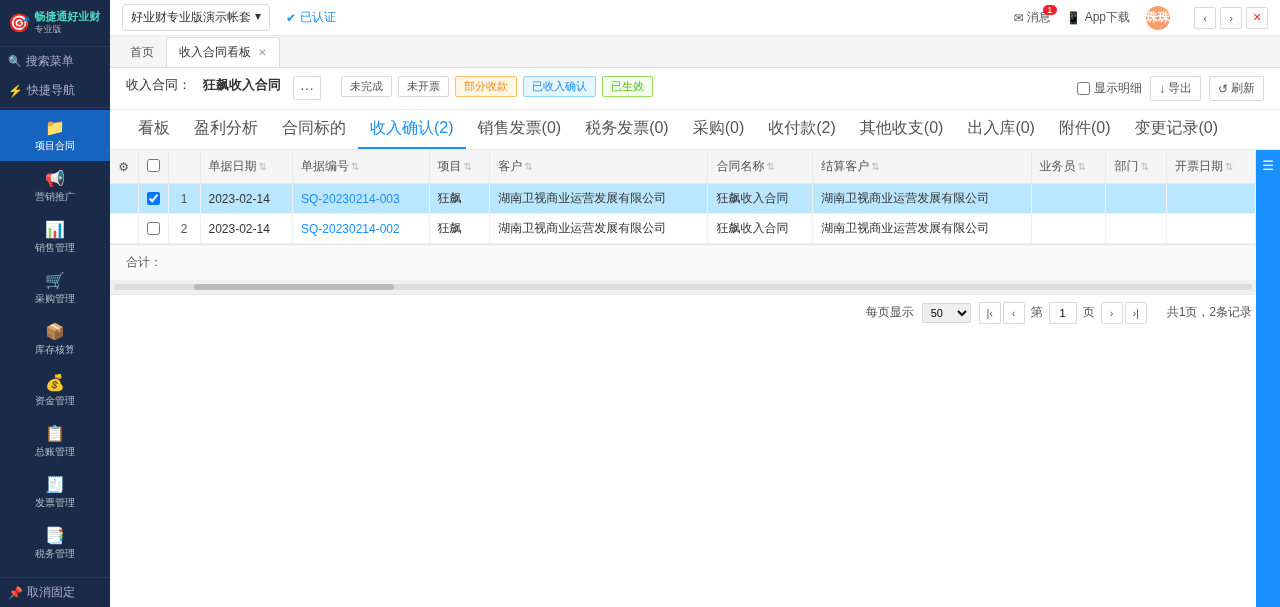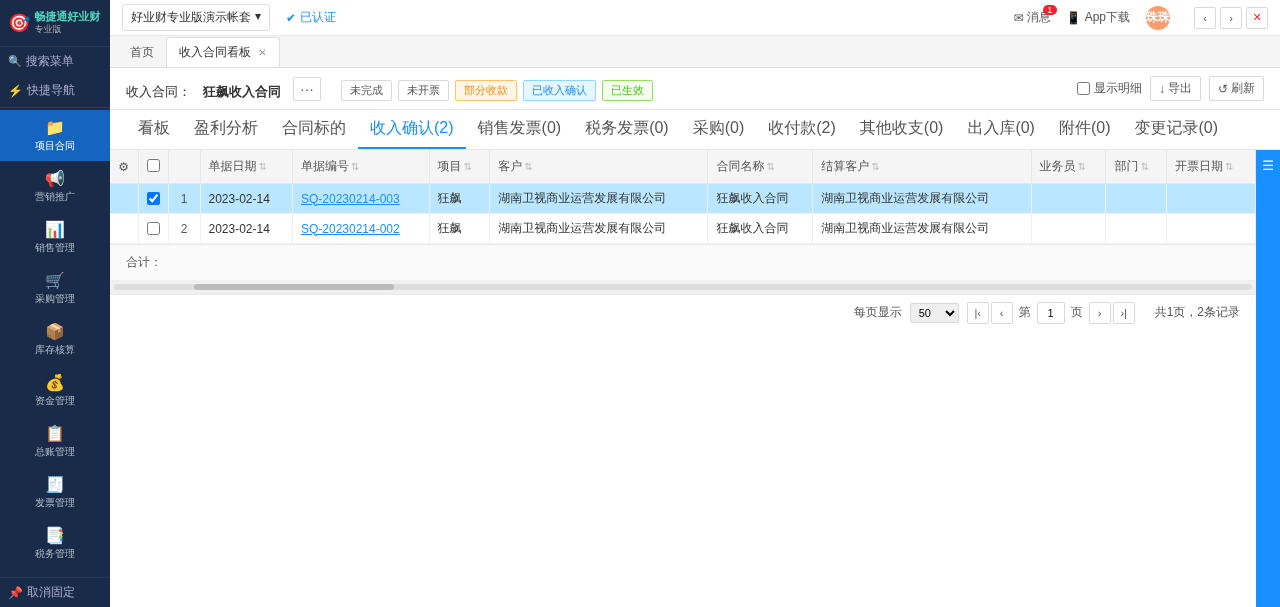--- a/index.html
+++ b/index.html
@@ -37,21 +37,21 @@
     .tabbar { height: 32px; background: #f5f5f5; display: flex; align-items: flex-end; padding: 0 8px; border-bottom: 1px solid #ddd; }
     .tab-item { padding: 6px 12px; cursor: pointer; color: #555; font-size: 12px; border: 1px solid transparent; border-bottom: none; border-radius: 3px 3px 0 0; background: #e8e8e8; margin-right: 4px; }
     .tab-item.active { background: #fff; border-color: #ddd; color: #333; font-weight: 500; }
     .tab-close { margin-left: 4px; color: #999; font-size: 10px; }
     .tab-breadcrumb { padding: 6px 12px; color: #555; font-size: 12px; }
 
     
     .content { flex: 1; background: #fff; display: flex; flex-direction: column; overflow: hidden; }
     
     
-    .contract-header { padding: 8px 16px; display: flex; align-items: flex-end; gap: 12px; border-bottom: 1px solid #e8e8e8; }
+    .contract-header { padding: 8px 16px; display: flex; align-items: flex-start; gap: 12px; border-bottom: 1px solid #e8e8e8; }
     .contract-title-name { color: #333; font-weight: 600; }
     .contract-status-bar { display: flex; align-items: center; gap: 6px; margin-left: 8px; }
     .status-btn { padding: 2px 8px; border: 1px solid #d9d9d9; border-radius: 2px; font-size: 11px; cursor: pointer; background: #fff; color: #555; }
     .status-btn.orange { background: #fff7e6; border-color: #ffc069; color: #fa8c16; }
     .status-btn.blue { background: #e6f7ff; border-color: #91d5ff; color: #1890ff; }
     .status-btn.green { background: #f6ffed; border-color: #95de64; color: #52c41a; }
     .contract-actions { margin-left: auto; display: flex; gap: 8px; }
     .action-btn { padding: 3px 8px; border: 1px solid #d9d9d9; border-radius: 2px; cursor: pointer; background: #fff; color: #555; font-size: 11px; display: flex; align-items: center; gap: 3px; }
     .more-btn { padding: 3px 6px; border: 1px solid #d9d9d9; border-radius: 2px; cursor: pointer; background: #fff; color: #555; font-size: 14px; }
     .display-toggle { display: flex; align-items: center; gap: 4px; font-size: 11px; color: #555; }
@@ -64,38 +64,38 @@
 
     
     .table-wrap { flex: 1; overflow: auto; position: relative; }
     table { width: 100%; border-collapse: collapse; font-size: 12px; }
     thead tr { background: #f5f5f5; }
     thead th { padding: 8px 8px; border-bottom: 1px solid #e8e8e8; border-right: 1px solid #e8e8e8; color: #555; font-weight: 500; white-space: nowrap; text-align: left; position: sticky; top: 0; background: #f5f5f5; z-index: 1; }
     thead th .sort { color: #bbb; font-size: 10px; margin-left: 2px; }
     tbody tr { background: #fff; }
     tbody tr.selected { background: #bae7ff; }
     tbody td { padding: 6px 8px; border-bottom: 1px solid #f0f0f0; border-right: 1px solid #f0f0f0; color: #333; white-space: nowrap; }
-    .td-link { color: #1890ff; cursor: pointer; text-decoration: underline; }
+    .td-link { color: #1890ff; cursor: pointer; }
     .td-num { color: #555; text-align: center; }
     .col-settings { width: 28px; text-align: center; }
     .col-check { width: 24px; text-align: center; }
     .col-no { width: 32px; text-align: center; }
     .checkbox-cell { display: flex; align-items: center; justify-content: center; }
 
     
     .table-footer { background: #fafafa; border-top: 1px solid #e8e8e8; padding: 6px 16px; display: flex; align-items: center; min-height: 36px; }
     .footer-label { color: #555; font-weight: 500; margin-right: 16px; }
 
     
     .scrollbar-row { height: 14px; background: #f0f0f0; display: flex; align-items: center; padding: 0 4px; }
     .scrollbar-track { flex: 1; height: 6px; background: #ddd; border-radius: 3px; position: relative; }
     .scrollbar-thumb { width: 200px; height: 6px; background: #bbb; border-radius: 3px; position: absolute; left: 80px; }
 
     
-    .pagination { height: 36px; display: flex; align-items: center; justify-content: flex-end; padding: 0 16px; gap: 8px; border-top: 1px solid #e8e8e8; background: #fff; }
+    .pagination { height: 36px; display: flex; align-items: center; justify-content: flex-end; padding: 0 4px; gap: 8px; border-top: 1px solid #e8e8e8; background: #fff; }
     .pagination-label { color: #555; }
     .pagination-select { border: 1px solid #d9d9d9; border-radius: 2px; padding: 2px 4px; font-size: 11px; cursor: pointer; }
     .pagination-nav { display: flex; align-items: center; gap: 2px; }
     .page-btn { width: 22px; height: 22px; display: flex; align-items: center; justify-content: center; border: 1px solid #d9d9d9; border-radius: 2px; cursor: pointer; background: #fff; color: #555; font-size: 11px; }
     .page-input { width: 28px; height: 22px; border: 1px solid #d9d9d9; border-radius: 2px; text-align: center; font-size: 11px; }
     .pagination-info { color: #555; }
 
     
     .side-toolbar { width: 24px; background: #1890ff; display: flex; flex-direction: column; align-items: center; padding: 4px 0; gap: 2px; }
     .side-tool-btn { width: 22px; height: 22px; display: flex; align-items: center; justify-content: center; cursor: pointer; color: #fff; font-size: 13px; }

